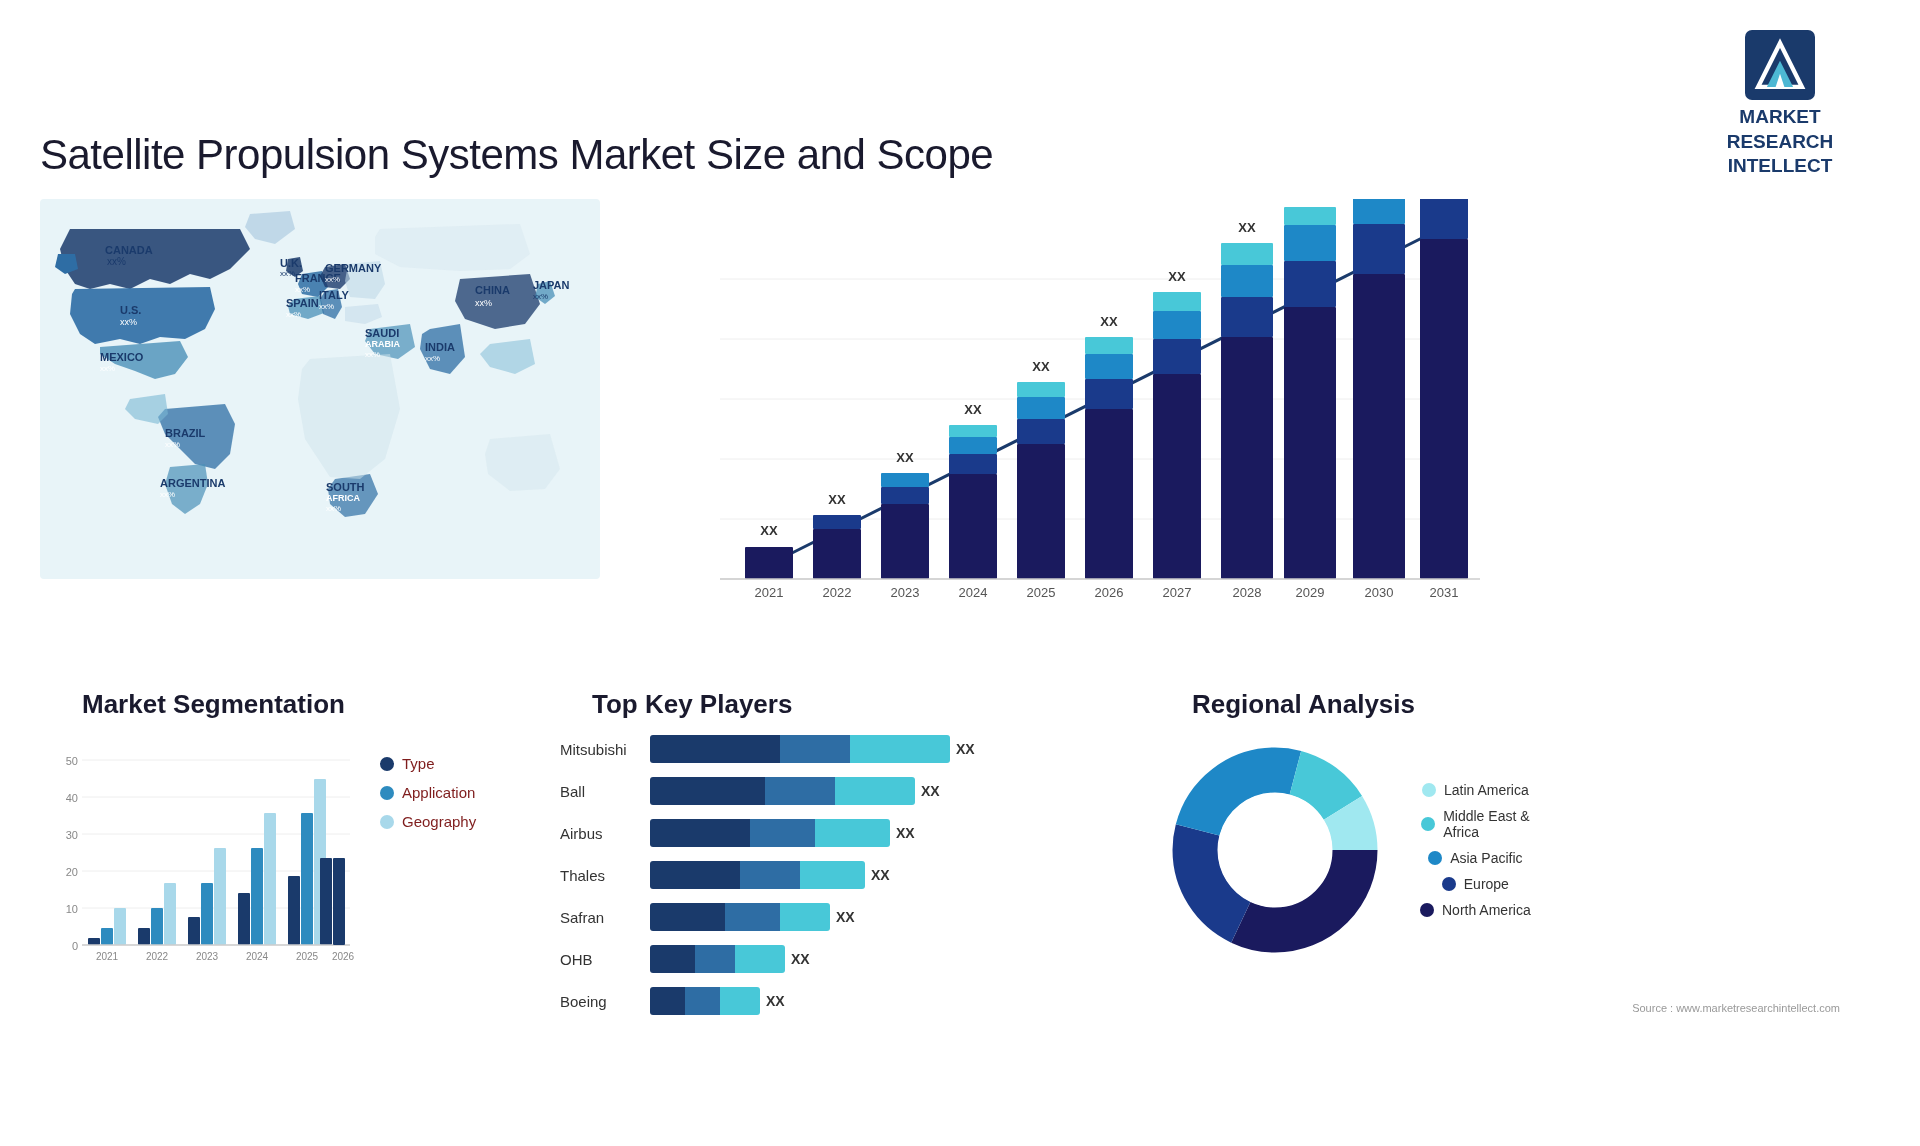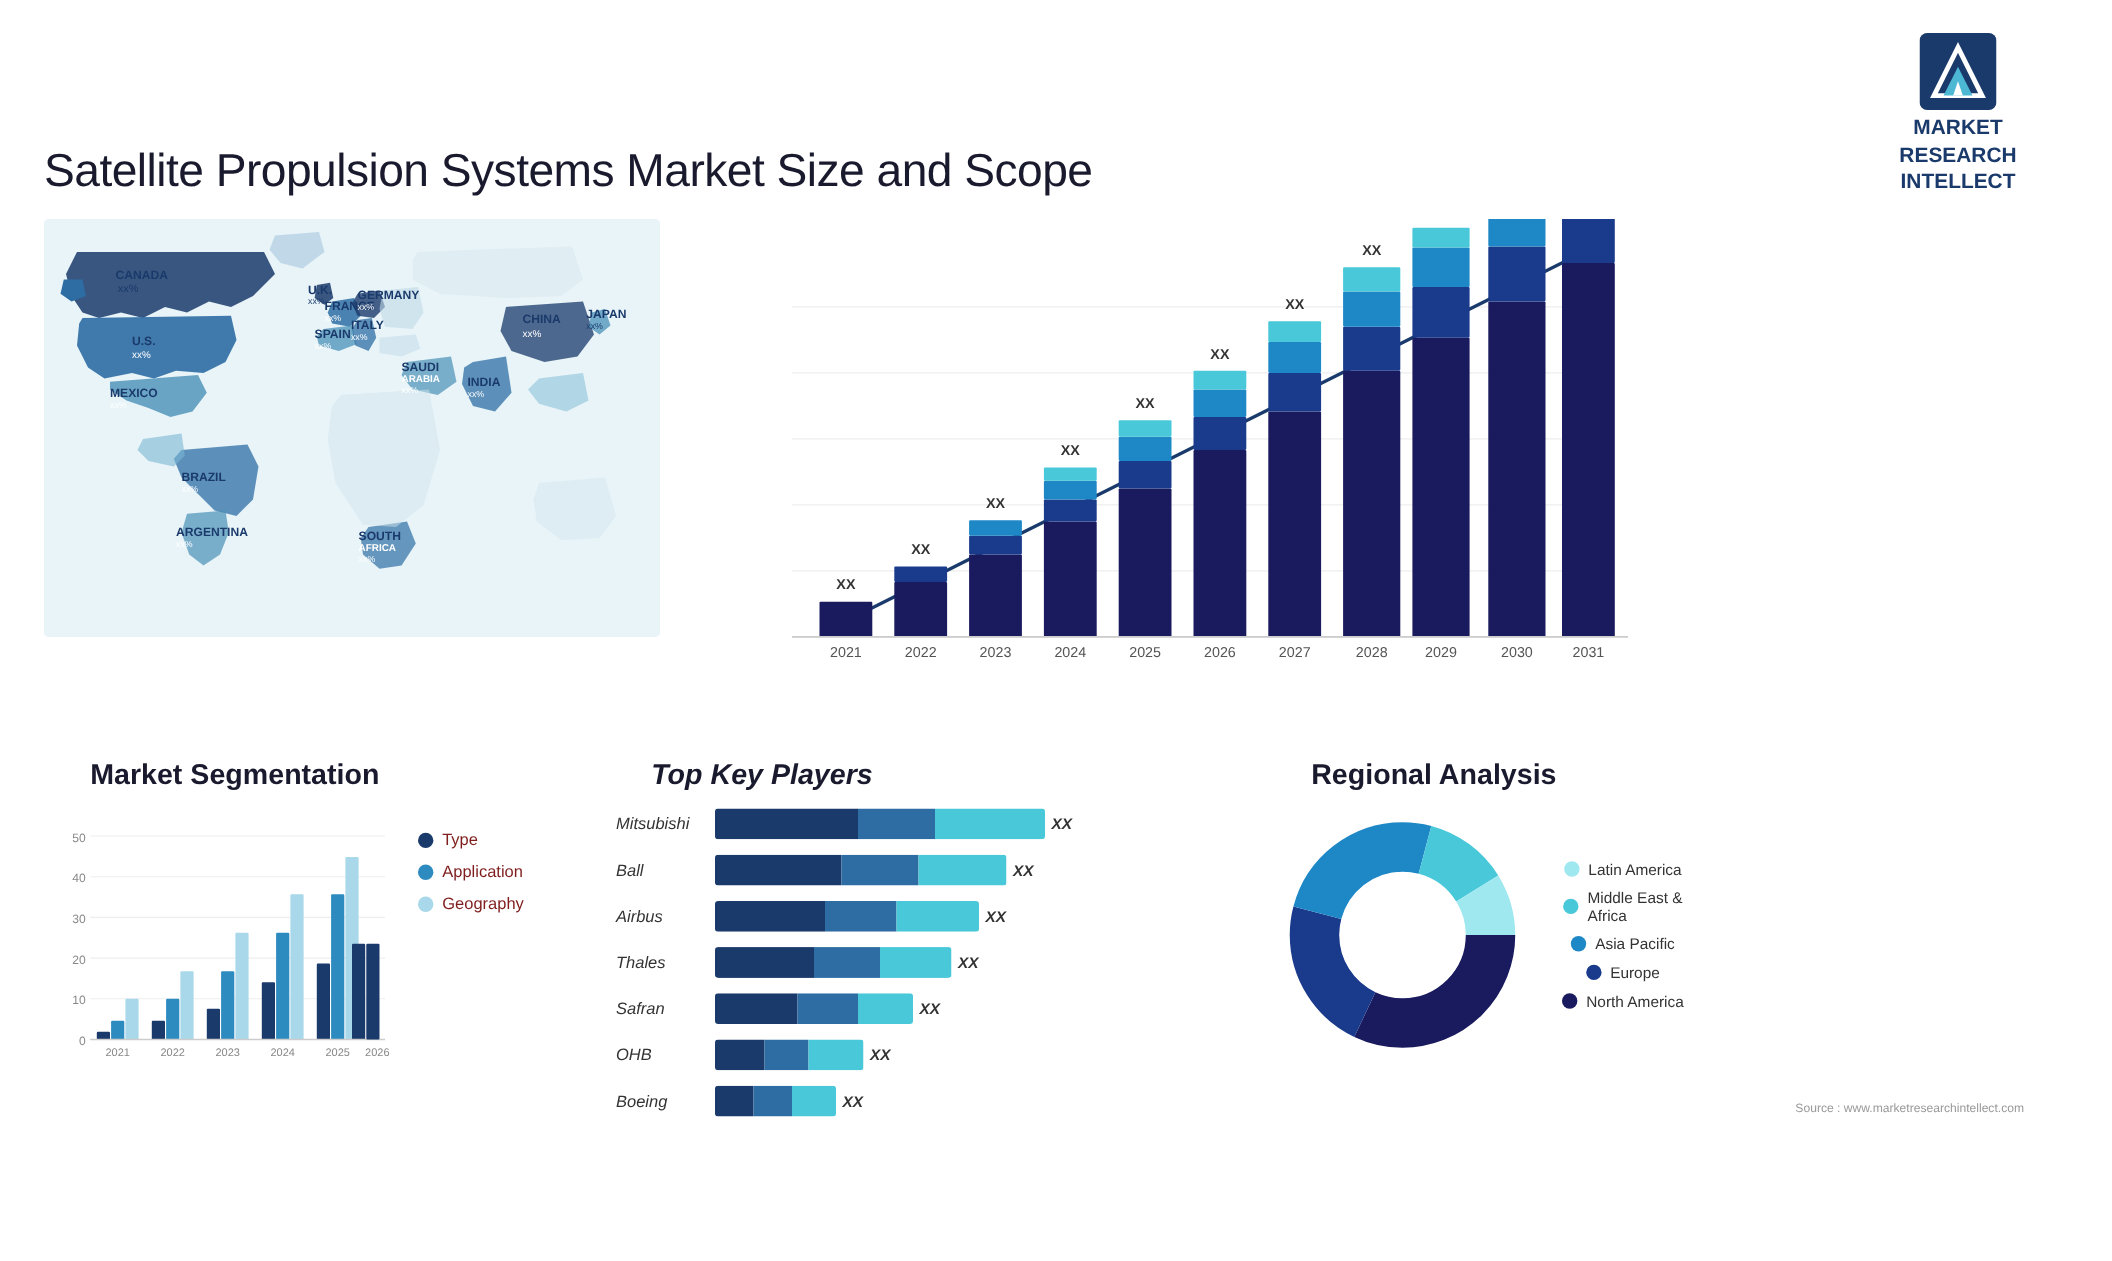--- a/index.html
+++ b/index.html
@@ -87,21 +87,20 @@
       font-size: 26px;
       font-weight: 700;
       color: #1a1a2e;
       margin-bottom: 15px;
       margin-left: 32px;
     }
 
     
     .players-section {
       padding: 10px 20px;
-      font-style: italic;
     }
     .player-row {
       display: flex;
       align-items: center;
       margin-bottom: 14px;
       gap: 10px;
     }
     .player-name {
       font-size: 15px;
       color: #333;

